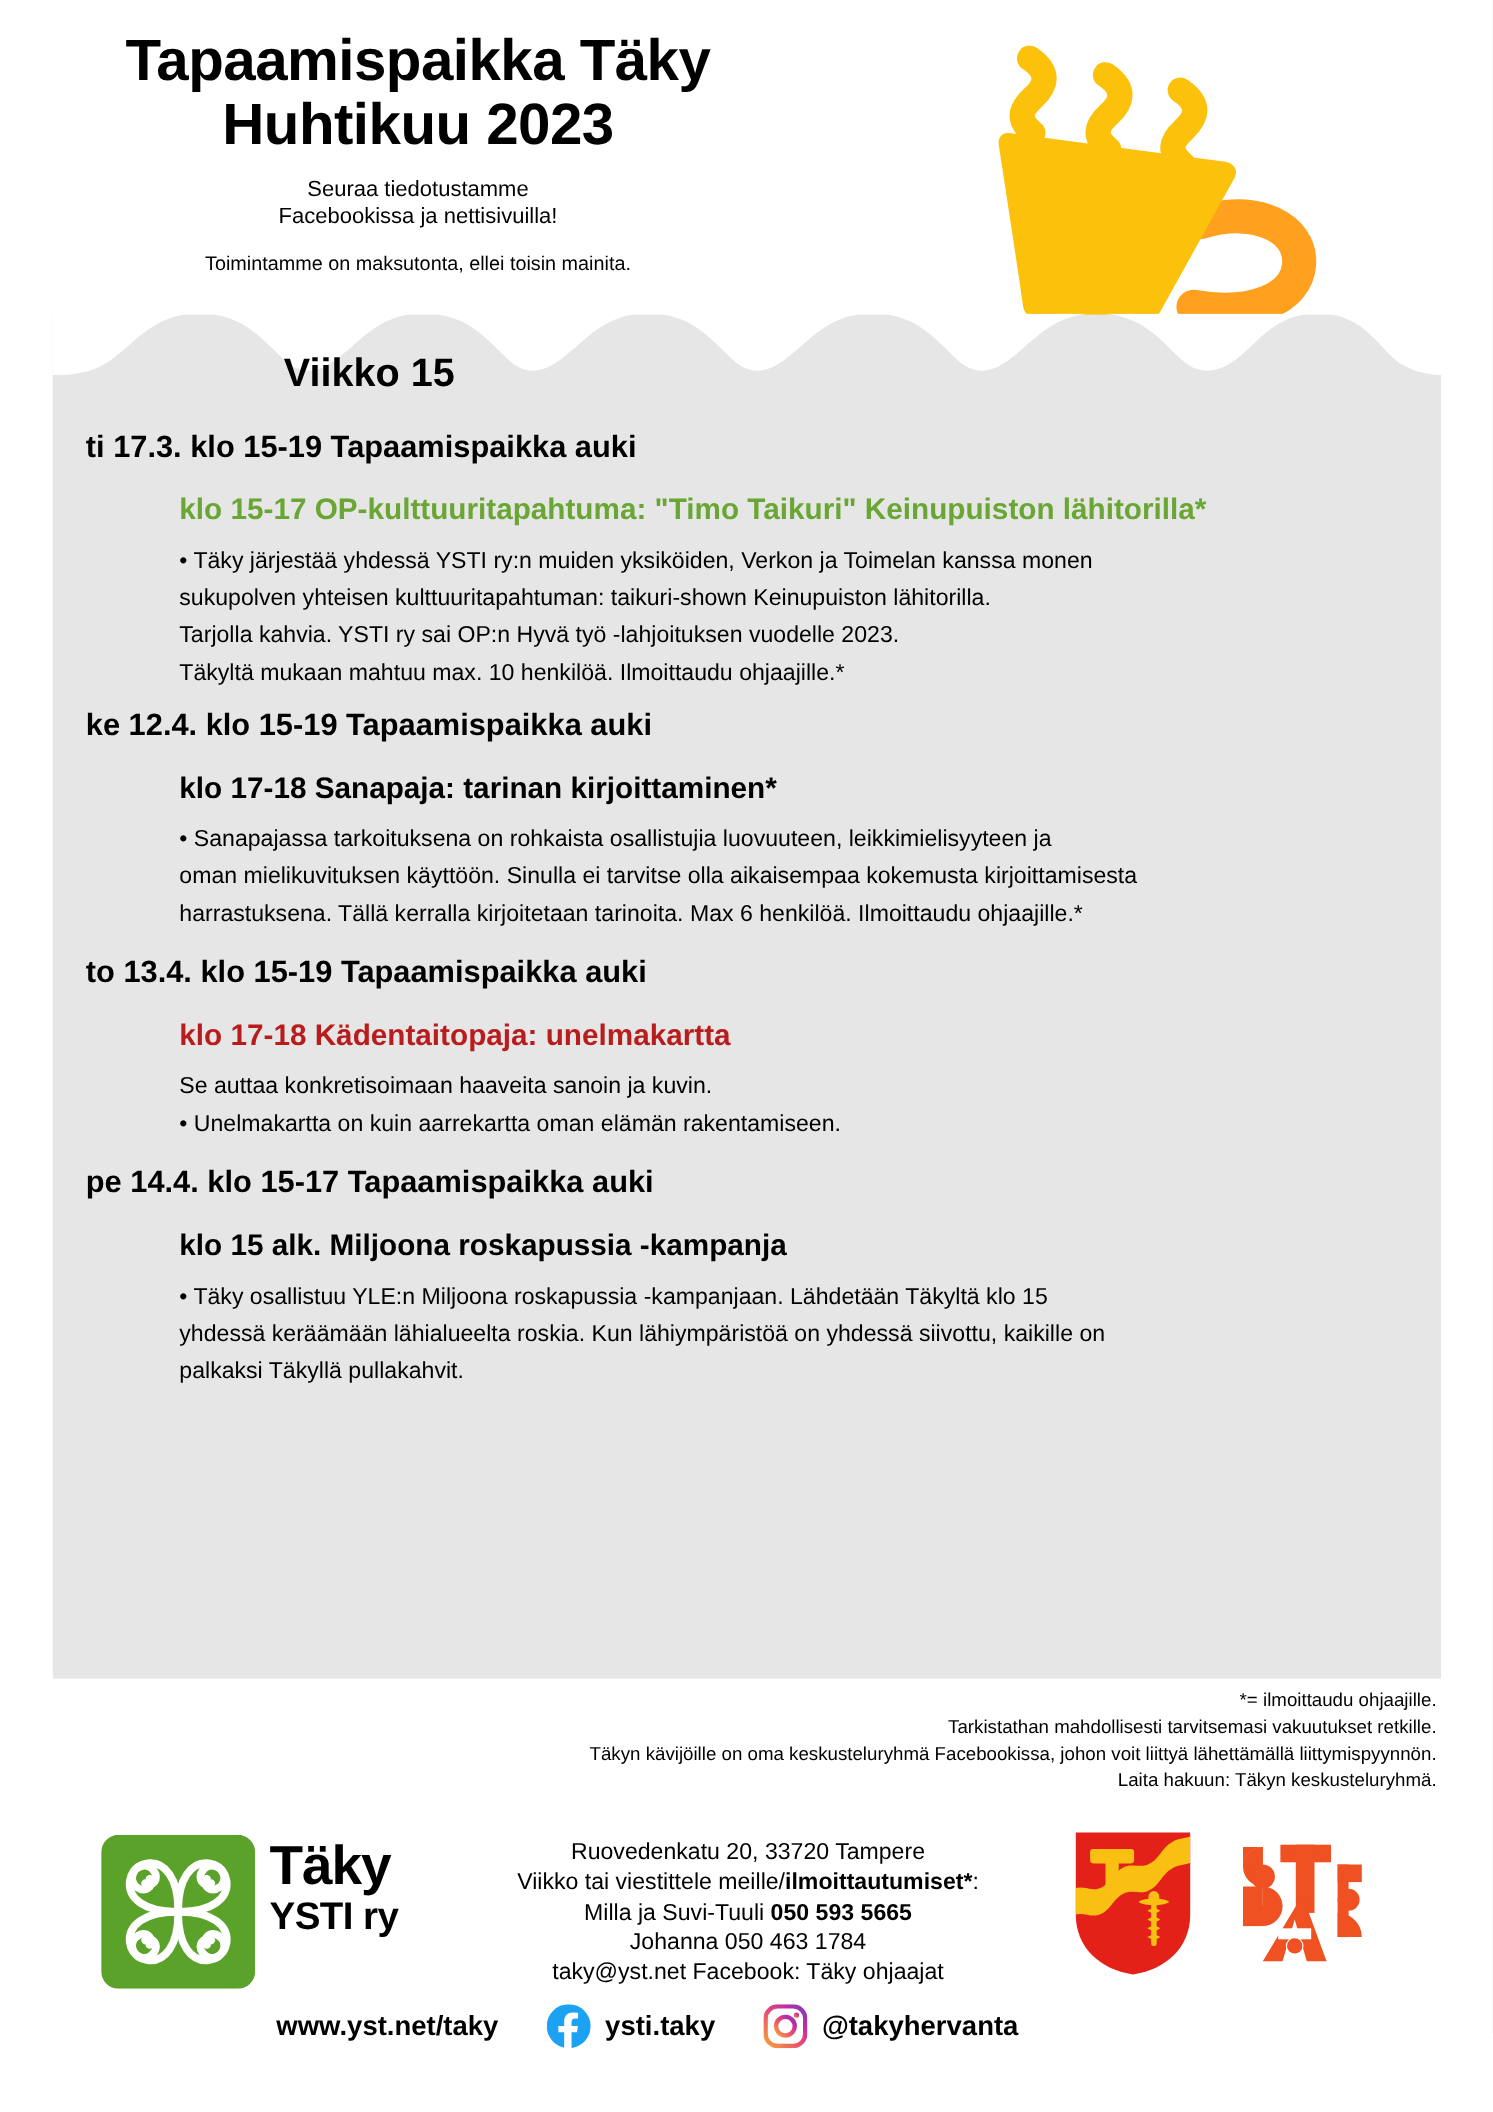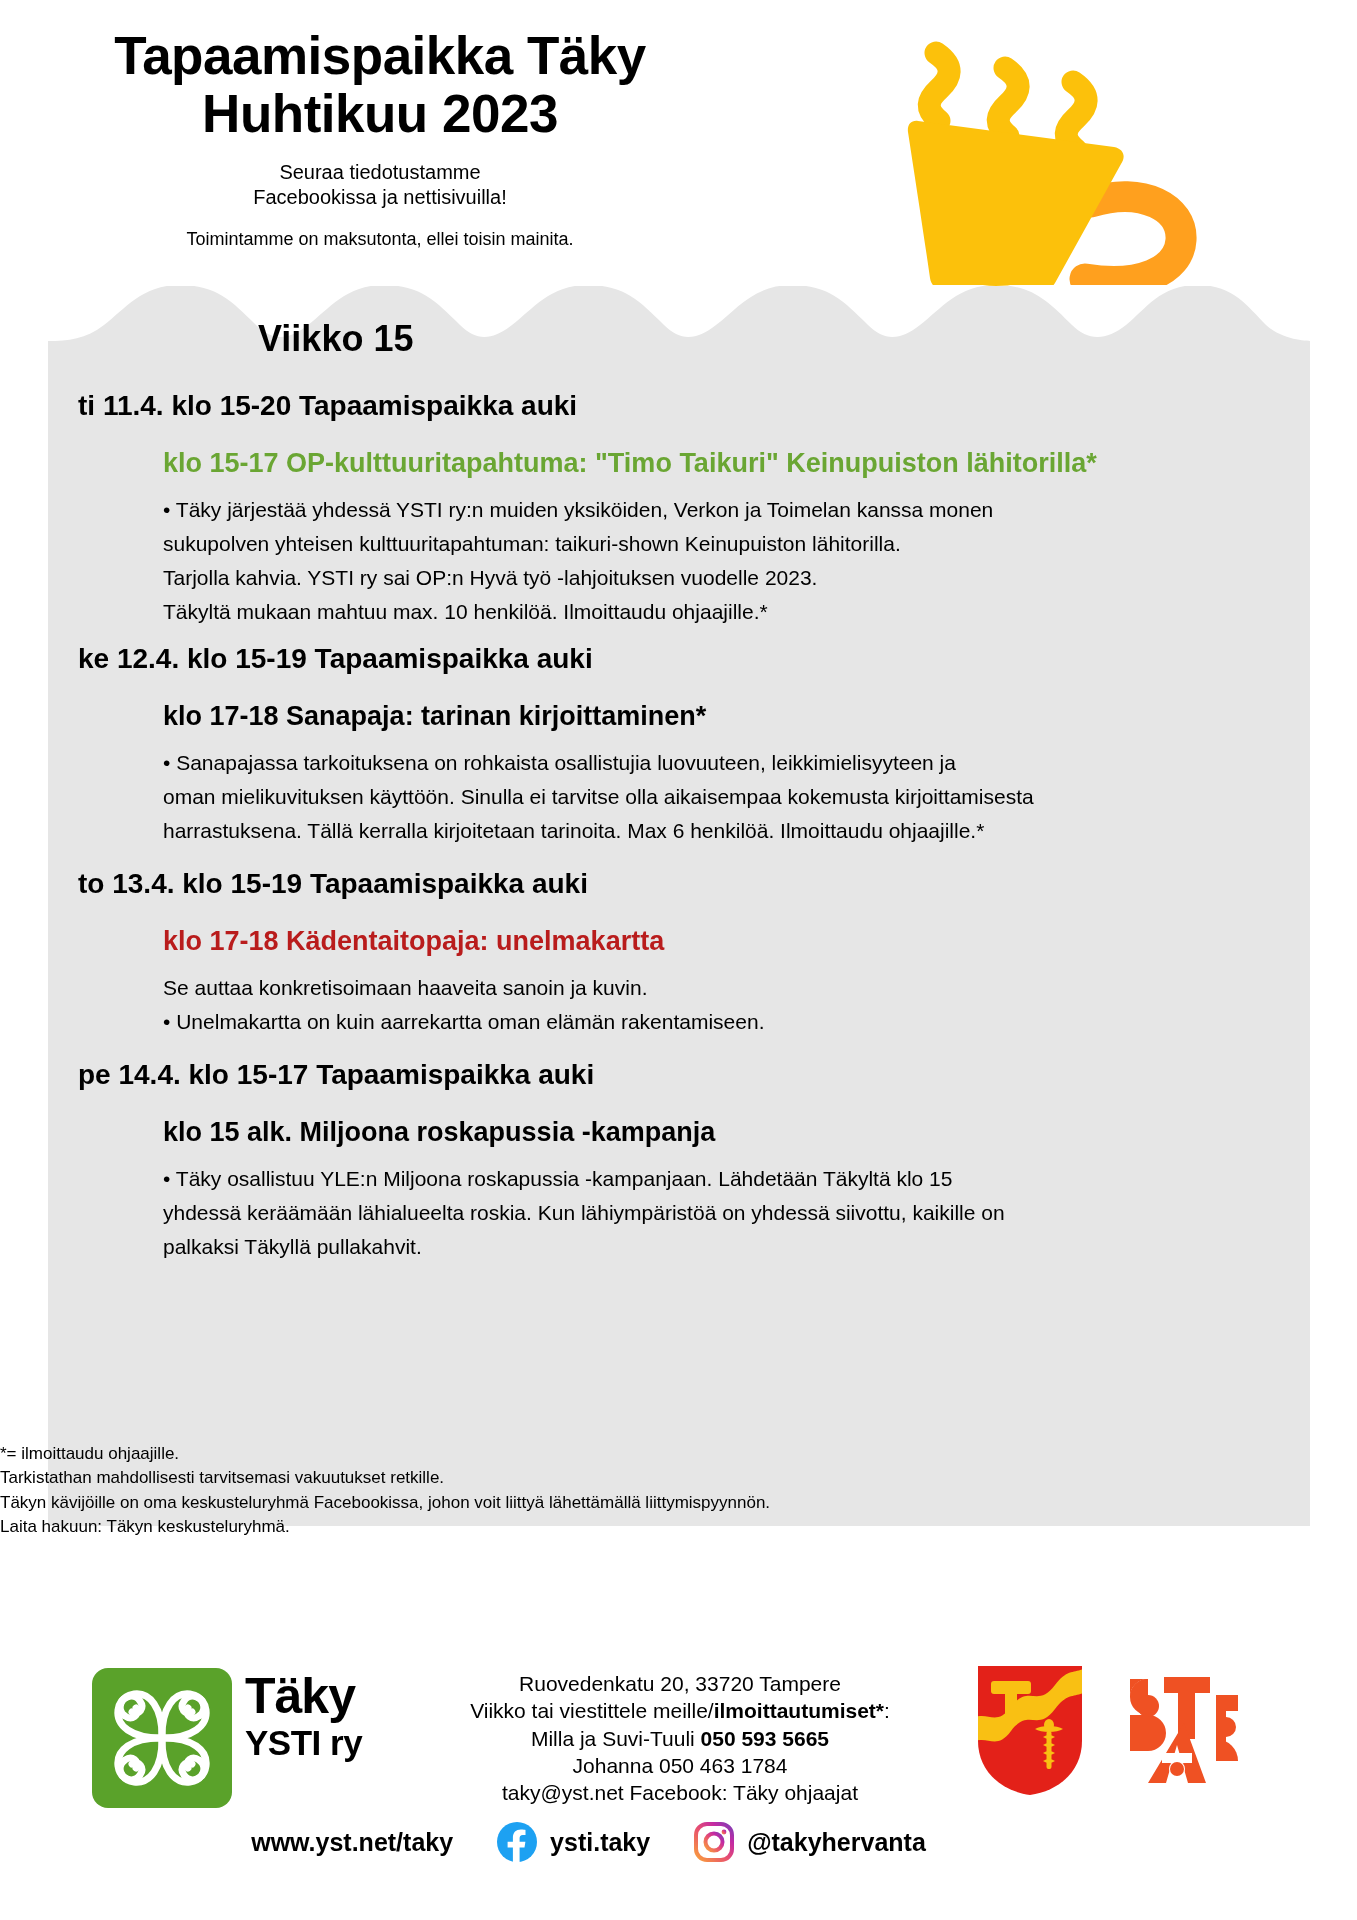--- a/index.html
+++ b/index.html
@@ -66,21 +66,21 @@
 
   
   .day.d1 .ev-body{margin-bottom:14px;}
   .day.d1{margin-bottom:2px;}
   .day.d2 .day-title{margin-top:6px;}
   .day.d3 .day-title{margin-top:8px;}
   .day.d4 .day-title{margin-top:8px;}
 
   
   .footnotes{
-    position:absolute;left:0;top:1442px;width:1306px;text-align:left;
+    position:absolute;left:0;top:1534px;width:1306px;text-align:right;
     font-size:17px;line-height:1.44;
   }
 
   
   .footer{
     position:absolute;left:0;top:1650px;width:1357px;height:190px;
   }
   .taky-logo{position:absolute;left:92px;top:1668px;width:140px;height:140px;}
   .taky-word{position:absolute;left:245px;top:1672px;}
   .taky-word .t1{font-size:50px;font-weight:bold;line-height:0.98;letter-spacing:-1px;}
@@ -162,21 +162,21 @@
         C94,0 77,24 56,40
         C38,54 20,56 0,56 Z"></path>
     </svg>
   </div>
 
   <div class="week">Viikko 15</div>
 
   <div class="sched">
 
     <div class="day d1">
-      <div class="day-title">ti 11.4. klo 15-20 Tapaamispaikka auki</div>
+      <div class="day-title">ti 17.3. klo 15-19 Tapaamispaikka auki</div>
       <div class="ev-title green" style="color: rgb(106, 166, 51);">klo 15-17 OP-kulttuuritapahtuma: "Timo Taikuri" Keinupuiston lähitorilla*</div>
       <div class="ev-body">
         <div>• Täky järjestää yhdessä YSTI ry:n muiden yksiköiden, Verkon ja Toimelan kanssa monen</div>
         <div>sukupolven yhteisen kulttuuritapahtuman: taikuri-shown Keinupuiston lähitorilla.</div>
         <div>Tarjolla kahvia. YSTI ry sai OP:n Hyvä työ -lahjoituksen vuodelle 2023.</div>
         <div>Täkyltä mukaan mahtuu max. 10 henkilöä. Ilmoittaudu ohjaajille.*</div>
       </div>
     </div>
 
     <div class="day d2">

